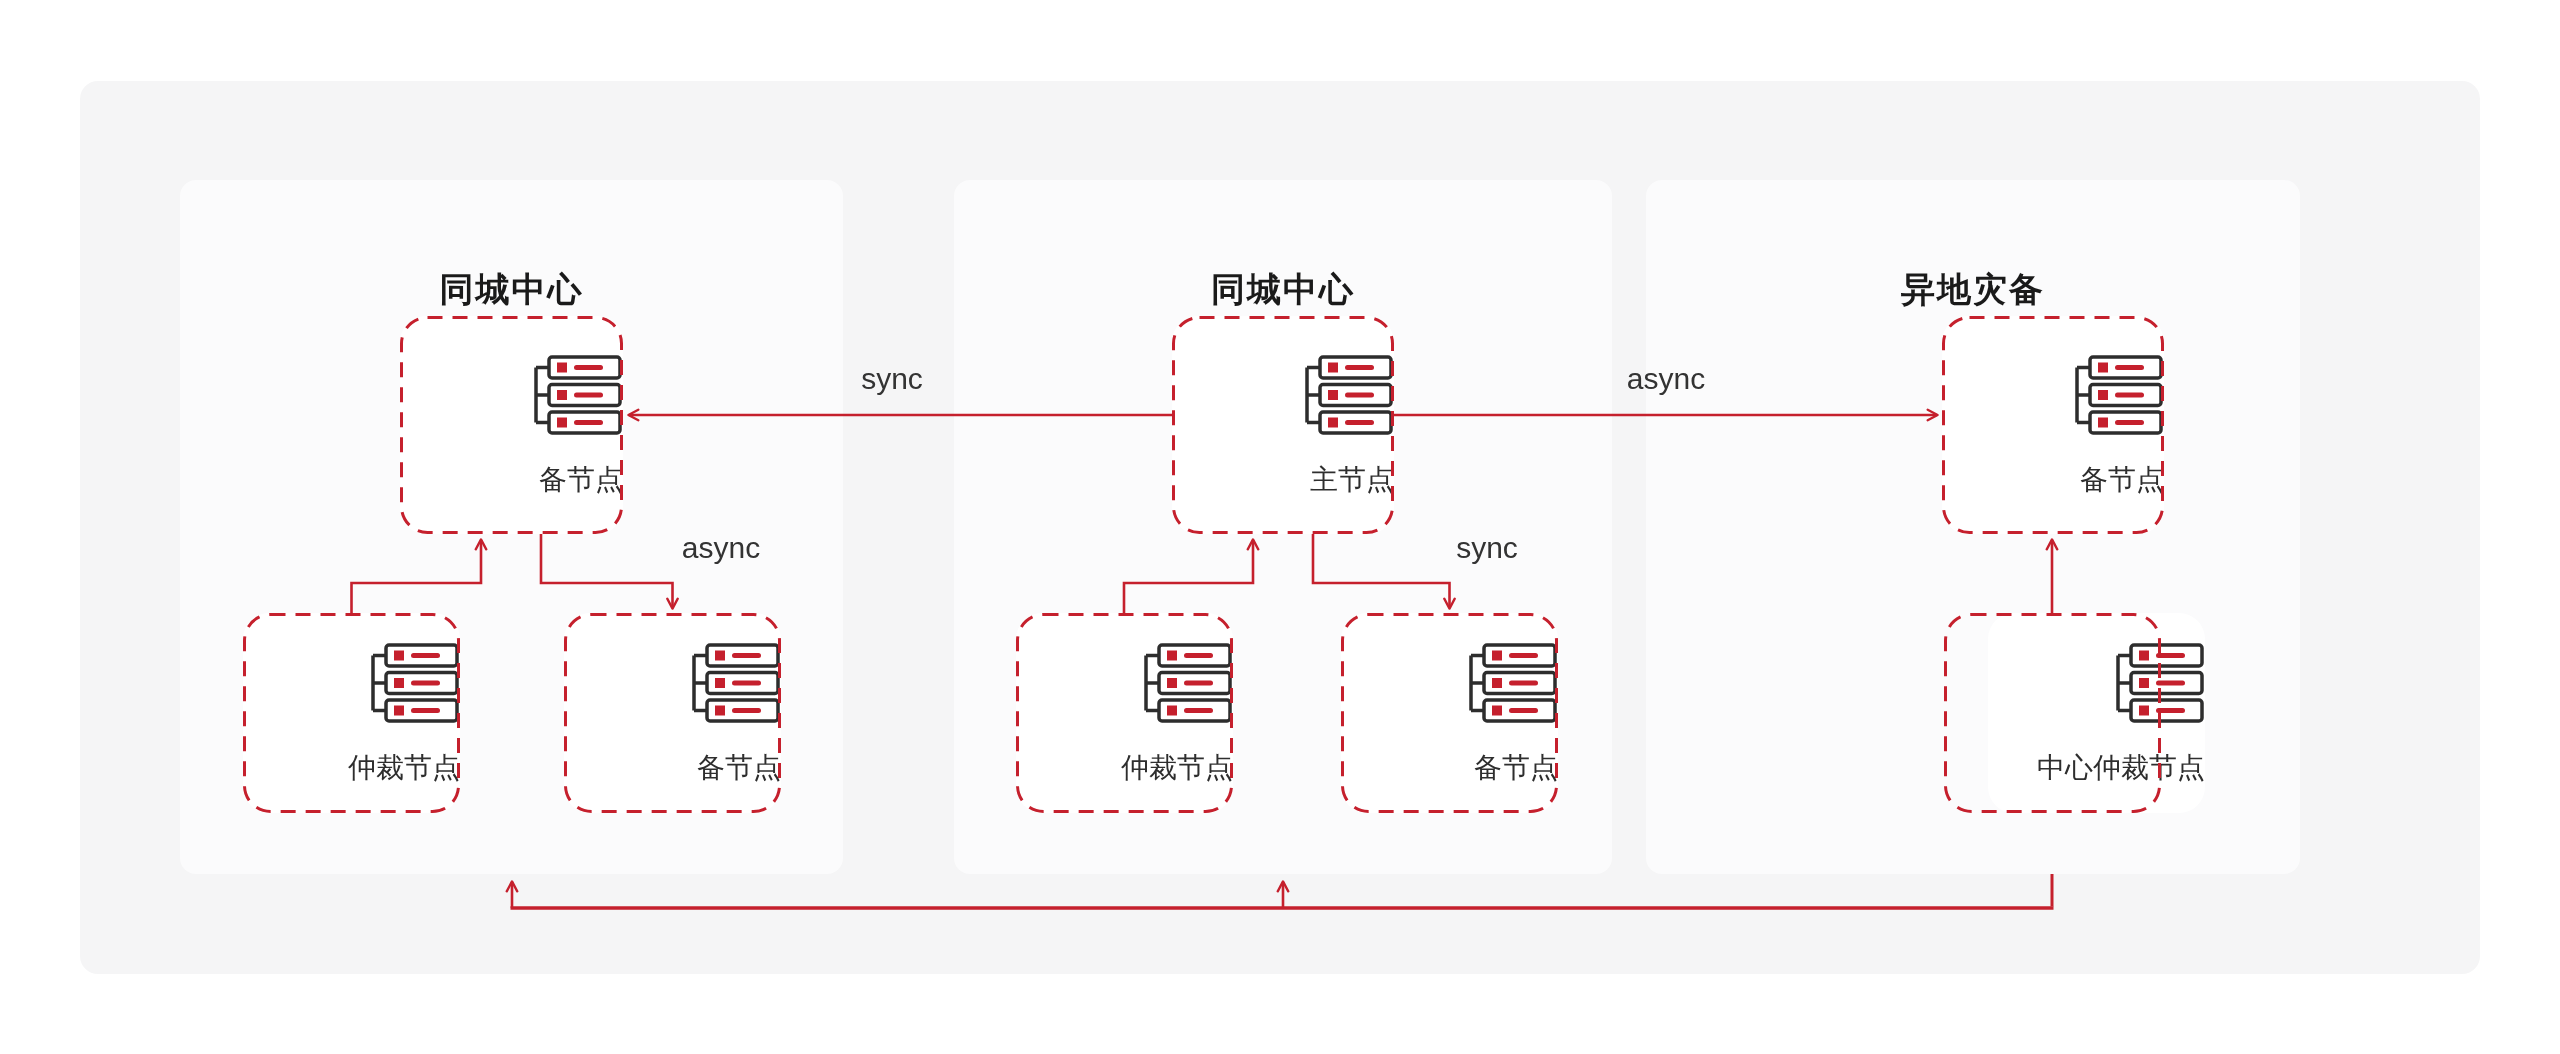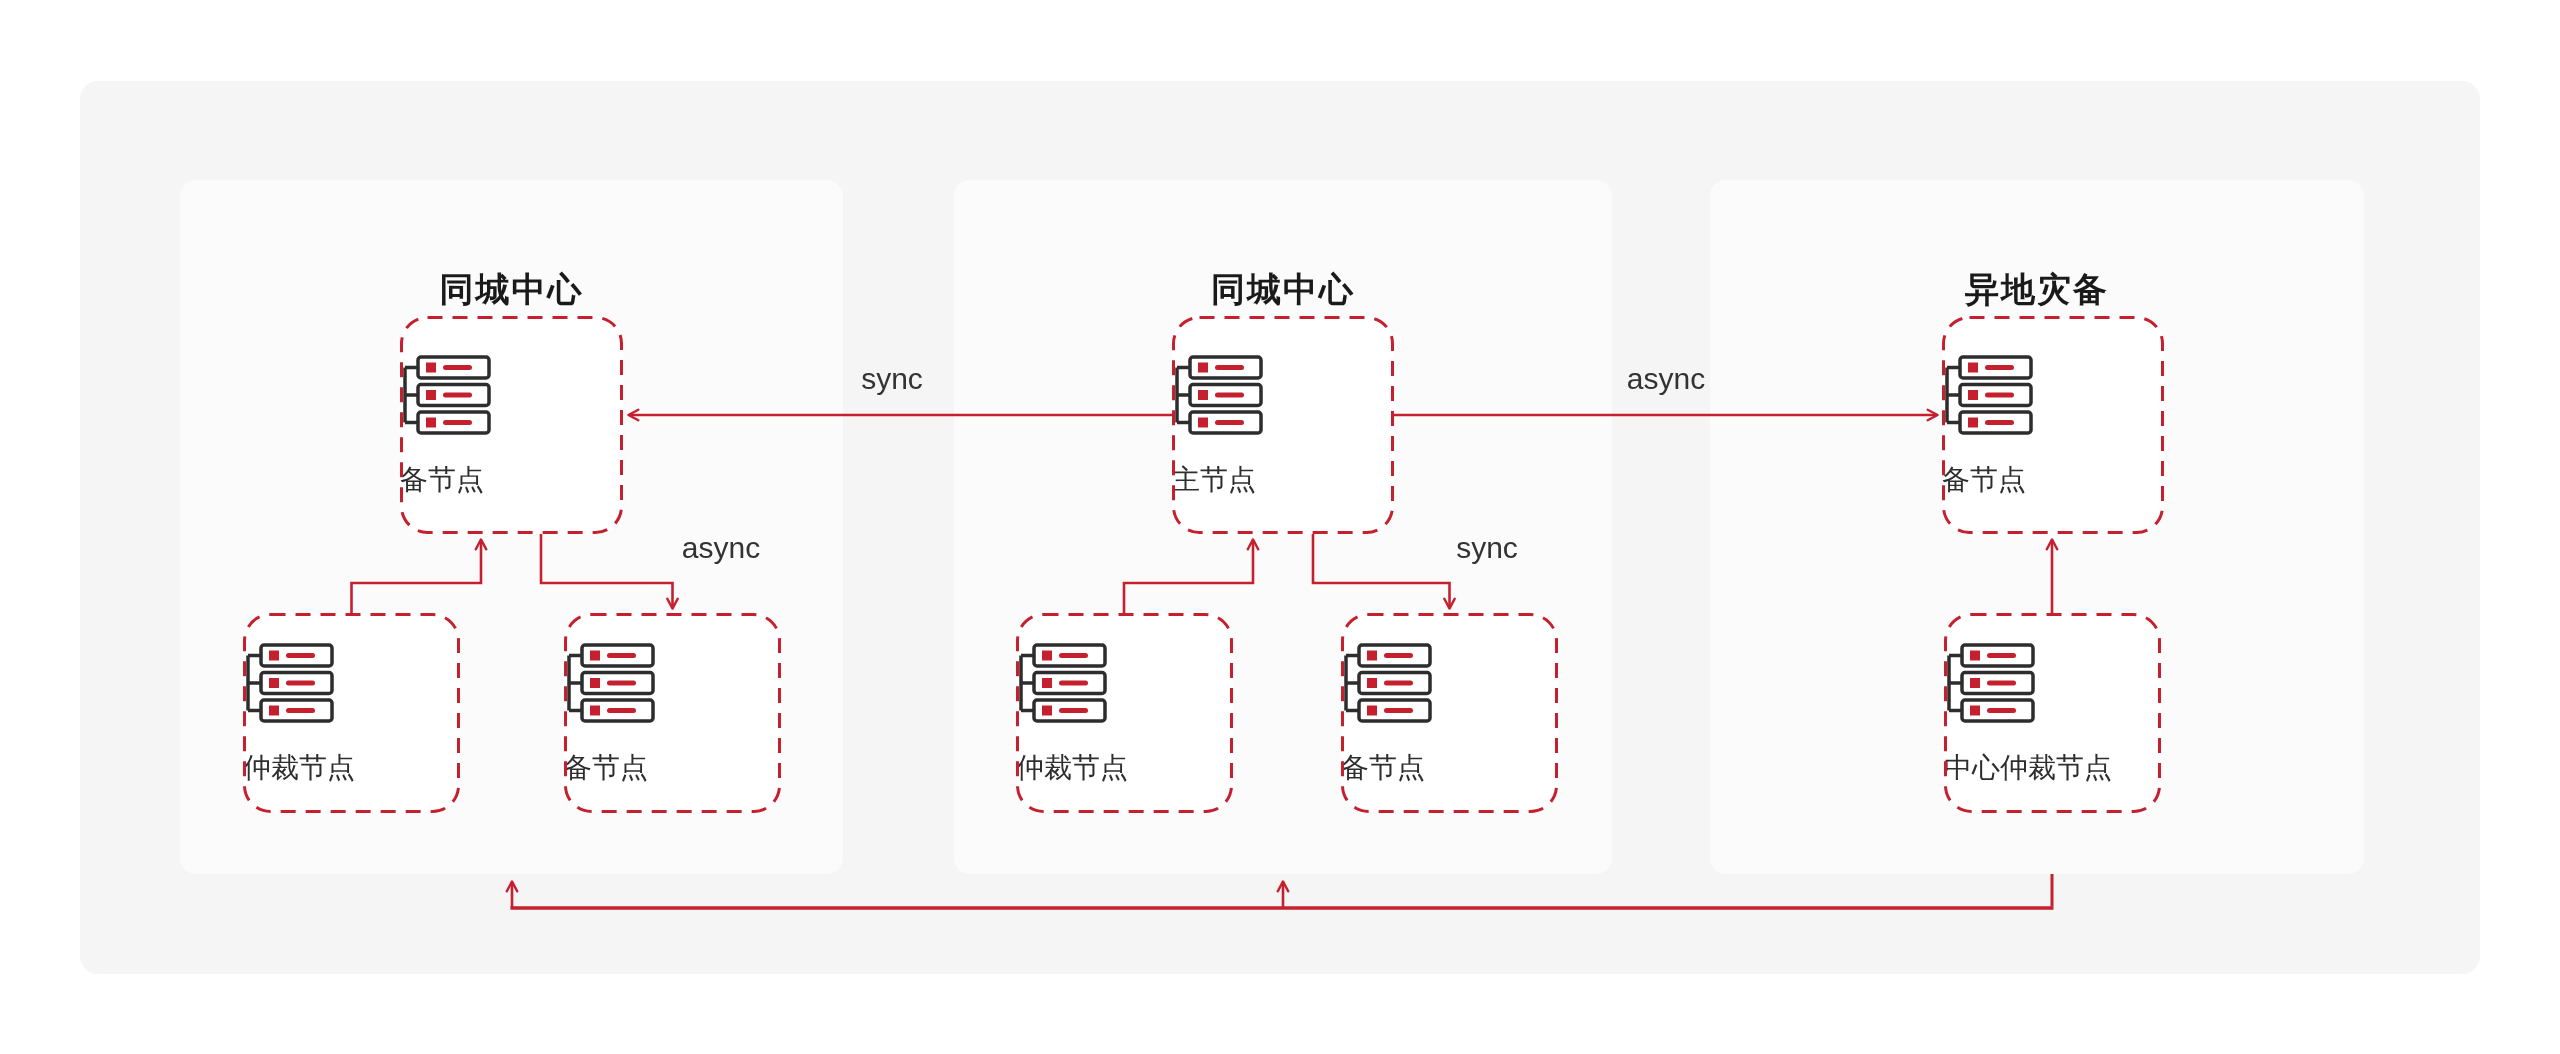--- a/index.html
+++ b/index.html
@@ -4,21 +4,21 @@
 <style>
   html,body{margin:0;padding:0;background:#ffffff;}
   .stage{position:relative;width:2560px;height:1054px;background:var(--page-bg,#ffffff);overflow:hidden;
          font-family:"Liberation Sans","DejaVu Sans",sans-serif;}
   .container{position:absolute;left:80px;top:81px;width:2400px;height:893px;border-radius:18px;
              background:var(--container-bg,#f5f5f6);}
   .card{position:absolute;top:180px;height:694px;border-radius:16px;background:var(--card-bg,#fbfbfc);}
   .card-title{margin-top:92px;text-align:center;font-size:34px;line-height:34px;font-weight:700;
               color:var(--title-color,#1a1a1a);letter-spacing:2px;}
   .node-box{position:absolute;border-radius:26px;background:var(--box-bg,#ffffff);
-            display:flex;flex-direction:column;align-items:flex-start;justify-content:center;gap:30px;}
+            display:flex;flex-direction:column;align-items:flex-end;justify-content:center;gap:30px;}
   .node-label{font-size:28px;line-height:30px;color:var(--label-color,#2e2e2e);font-weight:400;
               white-space:nowrap;text-align:center;}
   .edge-label{position:absolute;transform:translate(-50%,-50%);font-size:30px;line-height:32px;
               color:var(--edge-label-color,#333333);font-weight:400;text-align:right;}
   .overlay{position:absolute;left:0;top:0;width:2560px;height:1054px;pointer-events:none;}
   .dashed-rect{fill:none;stroke:var(--accent-red,#c5202d);stroke-width:3;stroke-dasharray:15 10;}
   .edge{fill:none;stroke:var(--accent-red,#c5202d);stroke-width:2.6;}
   .edge-v{fill:none;stroke:var(--accent-red,#c5202d);stroke-width:3;}
   .edge-thick{fill:none;stroke:var(--accent-red,#c5202d);stroke-width:3.6;}
   .arrow-head{fill:none;stroke:var(--accent-red,#c5202d);stroke-width:2;stroke-linecap:round;stroke-linejoin:round;}
@@ -32,21 +32,21 @@
 <div class="stage">
 
   <div class="container"></div>
 
   <div class="card" style="left:180px;width:663px;">
     <div class="card-title">同城中心</div>
   </div>
   <div class="card" style="left:954px;width:658px;">
     <div class="card-title">同城中心</div>
   </div>
-  <div class="card" style="left:1710px;width:654px;">
+  <div class="card" style="left:1646px;width:654px;">
     <div class="card-title">异地灾备</div>
   </div>
 
   <div class="node-box" style="left:400px;top:316px;width:223px;height:218px;">
     <svg width="92" height="80" viewBox="0 0 92 80">
       <path class="ic-bracket" d="M5 12.5 V67.5 M5 12.5 H18 M5 40 H18 M5 67.5 H18"></path>
       <rect class="ic-frame" x="18" y="2" width="71" height="21" rx="3"></rect>
       <rect class="ic-frame" x="18" y="29.5" width="71" height="21" rx="3"></rect>
       <rect class="ic-frame" x="18" y="57" width="71" height="21" rx="3"></rect>
       <rect class="ic-red" x="26" y="7.5" width="10" height="10"></rect>
@@ -148,21 +148,21 @@
       <rect class="ic-red" x="26" y="7.5" width="10" height="10"></rect>
         <rect class="ic-red" x="43" y="10" width="29" height="5" rx="2.5"></rect>
       <rect class="ic-red" x="26" y="35" width="10" height="10"></rect>
         <rect class="ic-red" x="43" y="37.5" width="29" height="5" rx="2.5"></rect>
       <rect class="ic-red" x="26" y="62.5" width="10" height="10"></rect>
         <rect class="ic-red" x="43" y="65" width="29" height="5" rx="2.5"></rect>
     </svg>
     <div class="node-label">备节点</div>
   </div>
 
-  <div class="node-box" style="left:1944px;top:613px;width:217px;height:200px;">
+  <div class="node-box" style="left:1988px;top:613px;width:217px;height:200px;">
     <svg width="92" height="80" viewBox="0 0 92 80">
       <path class="ic-bracket" d="M5 12.5 V67.5 M5 12.5 H18 M5 40 H18 M5 67.5 H18"></path>
       <rect class="ic-frame" x="18" y="2" width="71" height="21" rx="3"></rect>
       <rect class="ic-frame" x="18" y="29.5" width="71" height="21" rx="3"></rect>
       <rect class="ic-frame" x="18" y="57" width="71" height="21" rx="3"></rect>
       <rect class="ic-red" x="26" y="7.5" width="10" height="10"></rect>
         <rect class="ic-red" x="43" y="10" width="29" height="5" rx="2.5"></rect>
       <rect class="ic-red" x="26" y="35" width="10" height="10"></rect>
         <rect class="ic-red" x="43" y="37.5" width="29" height="5" rx="2.5"></rect>
       <rect class="ic-red" x="26" y="62.5" width="10" height="10"></rect>

